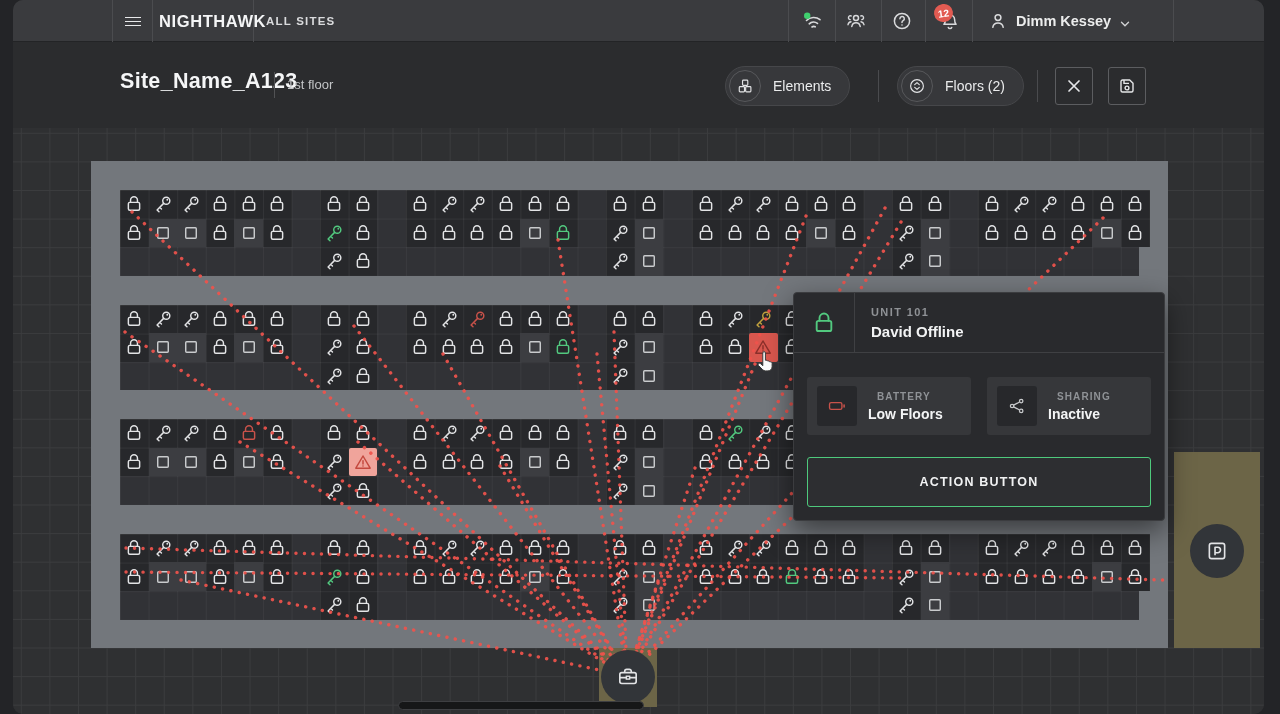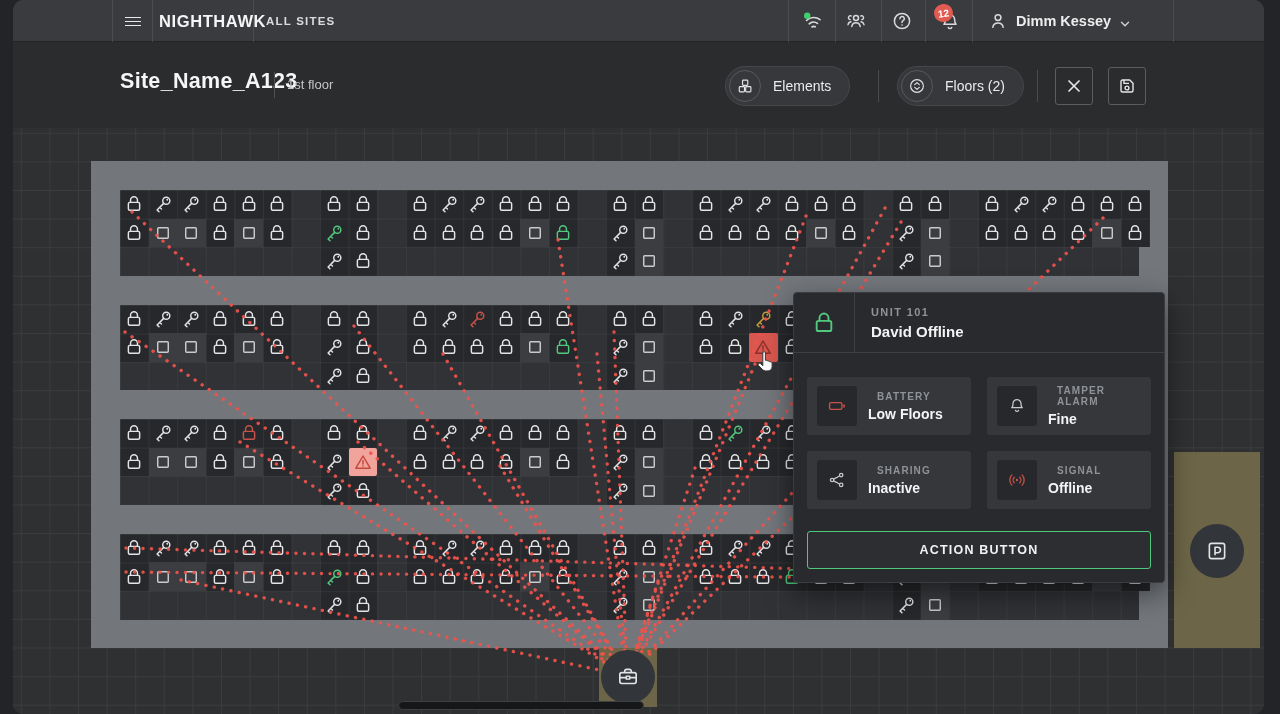--- a/index.html
+++ b/index.html
@@ -87,21 +87,21 @@
   .pop-unit { font-size:11px; font-weight:bold; letter-spacing:1.4px; color:#8f9296; margin-bottom:5px; }
   .pop-name { font-size:15px; font-weight:600; color:#f2f3f4; }
   .cards { display:grid; grid-template-columns:1fr 1fr; gap:16px; padding:24px 13px 0 13px; }
   .card { background:#36373a; border-radius:3px; height:58px; display:flex; align-items:center; padding:0 10px; }
   .tile { width:40px; height:40px; background:#27282b; border-radius:3px; display:flex;
     align-items:center; justify-content:center; flex:0 0 40px; }
   .tile svg { width:20px; height:20px; }
   .card-txt { margin-left:11px; }
   .card-label { font-size:10px; font-weight:bold; letter-spacing:1.1px; color:#8f9296; margin-bottom:4px;padding-left:9px; }
   .card-value { font-size:14px; font-weight:bold; color:#f3f4f5; }
-  .action-btn { margin:22px 13px 13px 13px; height:38px; border:1px solid #4ec97c; border-radius:3px;
+  .action-btn { margin:22px 13px 13px 13px; height:50px; border:1px solid #4ec97c; border-radius:3px;
     background:#2d2e31; color:#f1f2f3; font-size:12.5px; font-weight:bold; letter-spacing:1.2px;
     width:calc(100% - 26px); cursor:pointer; font-family:"Liberation Sans",sans-serif; }
   .cursor-hand { position:absolute; left:743px; top:222px; width:22px; height:24px; z-index:60; pointer-events:none; }
 
   .scrollbar { position:absolute; left:385px; top:573px; width:246px; height:9px; border-radius:5px;
     background:#161718; border:1px solid #3e3f42; z-index:40; cursor:pointer; }
   .defs { position:absolute; width:0; height:0; overflow:hidden; }
 </style>
 </head>
 <body>
@@ -1682,55 +1682,31 @@
               </svg>
           </div>
           <div class="card-txt">
             <div class="card-label">BATTERY</div>
             <div class="card-value">Low Floors</div>
           </div>
         </div>
         <div class="card">
           <div class="tile">
             <svg viewBox="0 0 22 22">
-                <path d="M11 4a4.4 4.4 0 0 0-4.4 4.4c0 3.3-1.4 4.5-1.4 4.5h11.6s-1.4-1.2-1.4-4.5A4.4 4.4 0 0 0 11 4z" stroke="#c7c9cb" fill="none" stroke-width="1.4" stroke-linejoin="round"></path>
-                <path d="M9.4 15.9a1.7 1.7 0 0 0 3.2 0" stroke="#c7c9cb" fill="none" stroke-width="1.4" stroke-linecap="round"></path>
-              </svg>
-          </div>
-          <div class="card-txt">
-            <div class="card-label">TAMPER ALARM</div>
-            <div class="card-value">Fine</div>
-          </div>
-        </div>
-        <div class="card">
-          <div class="tile">
-            <svg viewBox="0 0 22 22">
                 <circle cx="5.6" cy="11" r="1.9" stroke="#c7c9cb" fill="none" stroke-width="1.4"></circle>
                 <circle cx="15.6" cy="5.6" r="1.9" stroke="#c7c9cb" fill="none" stroke-width="1.4"></circle>
                 <circle cx="15.6" cy="16.4" r="1.9" stroke="#c7c9cb" fill="none" stroke-width="1.4"></circle>
                 <path d="M7.3 10.1l6.5-3.5M7.3 11.9l6.5 3.5" stroke="#c7c9cb" fill="none" stroke-width="1.4"></path>
               </svg>
           </div>
           <div class="card-txt">
             <div class="card-label">SHARING</div>
             <div class="card-value">Inactive</div>
           </div>
         </div>
-        <div class="card">
-          <div class="tile">
-            <svg viewBox="0 0 22 22">
-                <circle cx="11" cy="11" r="1.3" fill="#c9524a" stroke="none"></circle>
-                <path d="M8 7.9a4.4 4.4 0 0 0 0 6.2M14 7.9a4.4 4.4 0 0 1 0 6.2M5.4 5.4a8 8 0 0 0 0 11.2M16.6 5.4a8 8 0 0 1 0 11.2" stroke="#c9524a" fill="none" stroke-width="1.4" stroke-linecap="round"></path>
-              </svg>
-          </div>
-          <div class="card-txt">
-            <div class="card-label">SIGNAL</div>
-            <div class="card-value">Offline</div>
-          </div>
-        </div>
       </div>
       <button class="action-btn">ACTION BUTTON</button>
     </div>
 
     <div class="cursor-hand">
       <svg viewBox="0 0 22 24">
           <path d="M8.1 1.6c.75 0 1.3.6 1.3 1.35v7.3l.8-.1c.6 0 1.1.3 1.3.8l.8-.05c.6 0 1.15.35 1.35.9h.85c.9 0 1.6.7 1.6 1.6v3.4c0 2.3-1.85 4.1-4.1 4.1H9.5c-1.05 0-2-.4-2.75-1.15L2.6 15.6c-.55-.55-.55-1.4 0-1.95.55-.5 1.4-.5 1.95 0l2.25 2.1V2.95c0-.75.55-1.35 1.3-1.35z" fill="#fbfbfb" stroke="#3a3a3a" stroke-width="1"></path>
         </svg>
     </div>
 

